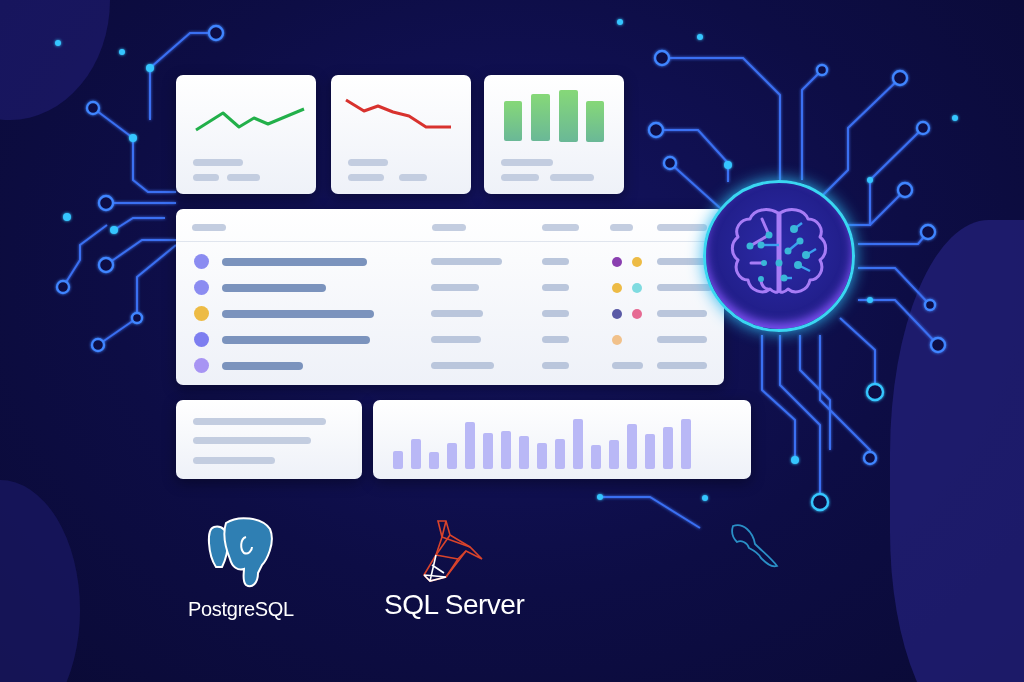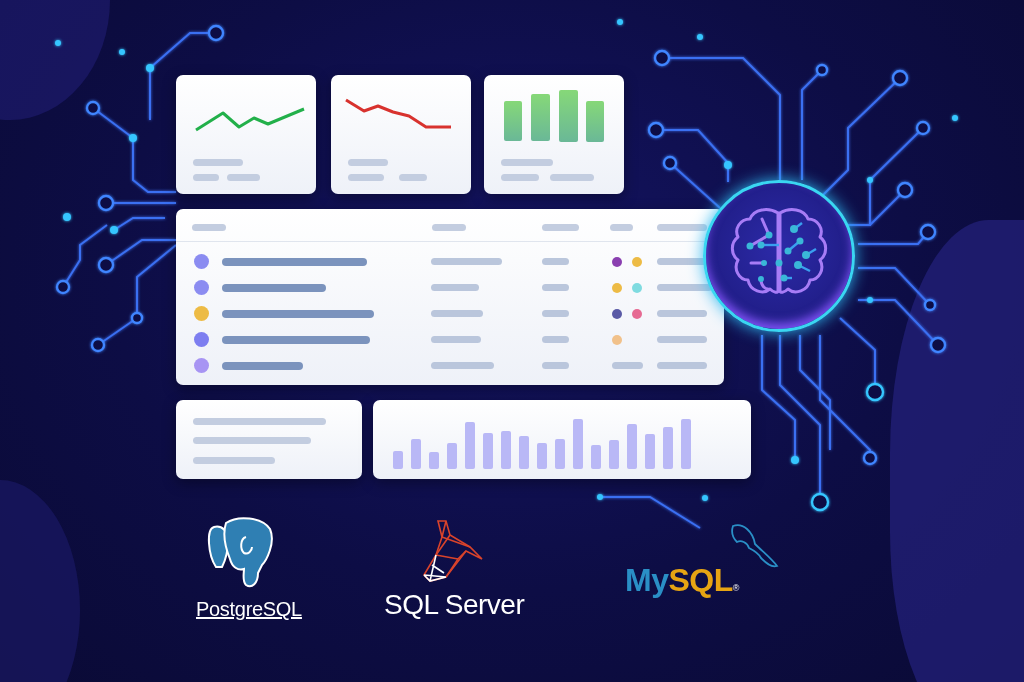--- a/index.html
+++ b/index.html
@@ -251,34 +251,31 @@
 </div>
 
 <div class="abs" style="left:186px;top:515px;width:125px;height:115px;">
   <svg width="125" height="80">
     <g fill="#2f7fb3" stroke="#ffffff" stroke-width="2">
       <path d="M28,12 C20,14 22,40 30,52 L36,52 C40,44 42,34 42,26 C42,16 36,10 28,12 Z"></path>
       <path d="M40,8 C52,0 76,2 84,14 C90,28 80,46 76,50 L72,58 C72,68 66,74 60,70 C56,66 58,58 58,54 C52,56 46,52 44,44 C40,34 36,20 40,8 Z"></path>
       <path d="M60,22 C54,24 54,34 58,38 C62,40 66,36 66,32"></path>
     </g>
   </svg>
-  <div class="logo-text" style="left:10px;top:83px;font-size:20px;letter-spacing:-0.3px;text-decoration:underline;">PostgreSQL</div>
+  <div class="logo-text" style="left:2px;top:83px;font-size:20px;letter-spacing:-0.3px;">PostgreSQL</div>
 </div>
 
 <div class="abs" style="left:380px;top:515px;width:160px;height:115px;text-align:center;">
   <svg width="160" height="80">
     <g fill="none" stroke-width="1.6">
       <path d="M58,6 L66,6 L70,20 L90,32 L102,44 L86,36 L78,44 L66,62 L50,66 L44,60 L56,40 L62,22 Z" stroke="#d9432b"></path>
       <path d="M56,40 L78,44 M62,22 L90,32 M66,6 L62,22 M70,20 L56,40 M86,36 L66,62" stroke="#d9432b"></path>
       <path d="M44,60 L50,66 L66,62 M56,40 L50,66 M44,60 L66,62 M52,50 L64,58" stroke="#ffffff"></path>
     </g>
   </svg>
   <div class="logo-text" style="left:4px;top:74px;font-size:28px;letter-spacing:-0.5px;">SQL Server</div>
 </div>
 
 <div class="abs" style="left:625px;top:518px;width:170px;height:90px;">
   <svg width="170" height="70">
     <path d="M108,8 C118,4 128,14 130,26 C138,34 146,40 152,48 C146,50 140,44 136,40 C134,36 128,32 124,30 C122,24 116,22 112,24 C108,20 106,14 108,8 Z" fill="none" stroke="#2a8fc6" stroke-width="1.8"></path>
   </svg>
-  <div class="abs" style="left:0;top:44px;font-size:32px;font-weight:bold;letter-spacing:-0.5px;white-space:nowrap;">
-    <span style="color:#2a8fc6;">My</span><span style="color:#e6a413;">SQL</span><span style="color:#ffffff;font-size:9px;font-weight:normal;vertical-align:baseline;">®</span>
-  </div>
 </div>
 
 </body></html>

